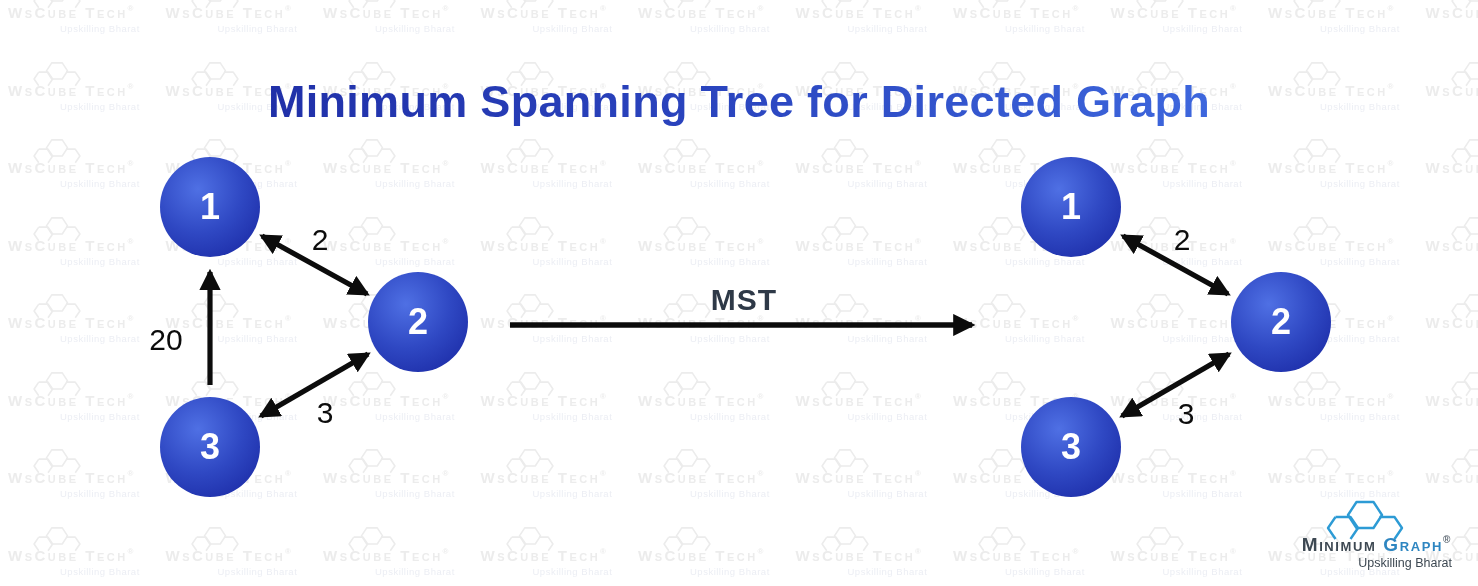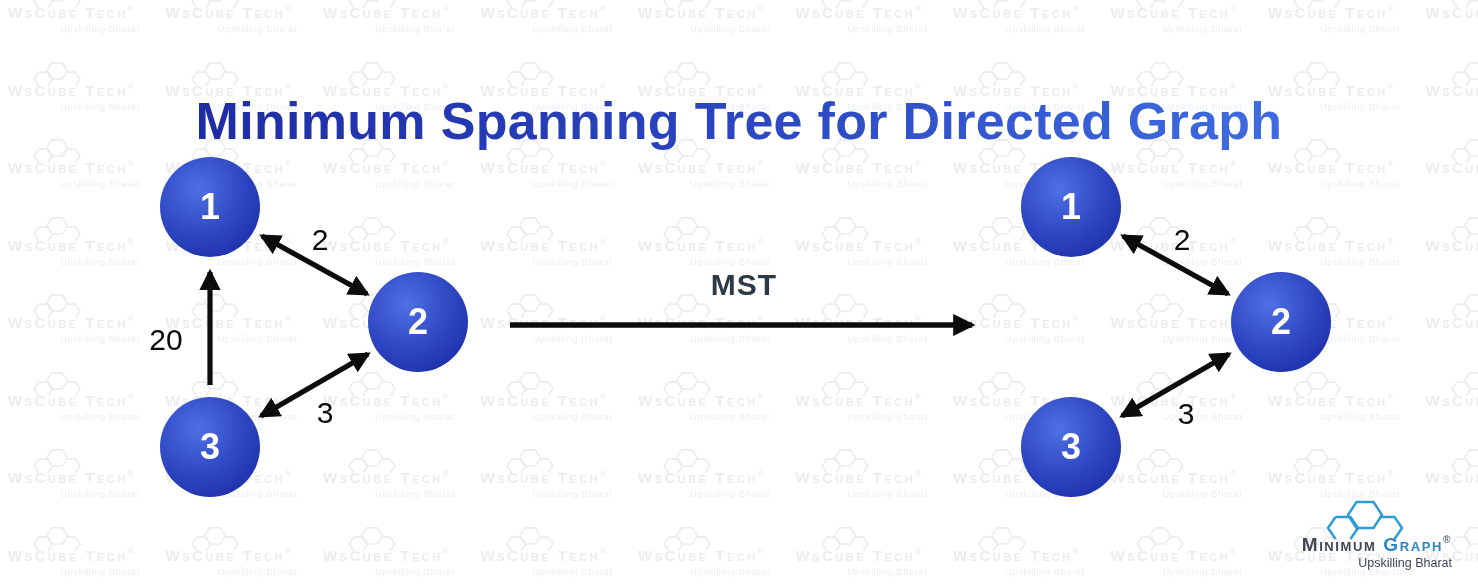--- a/index.html
+++ b/index.html
@@ -16,22 +16,22 @@
   .wm-hex{display:block;margin-left:24px;}
   .wm-text{
     font-size:15px;font-weight:700;letter-spacing:2.5px;
     color:#ececec;white-space:nowrap;font-variant:small-caps;line-height:1;
     margin-top:-4px;
   }
   .wm-reg{font-size:8px;vertical-align:top;letter-spacing:0;}
   .wm-tag{font-size:9.5px;color:#eceef4;letter-spacing:.5px;margin:3px 0 0 52px;white-space:nowrap;}
   
   .title{
-    position:absolute;top:56px;left:0;width:100%;z-index:2;
-    text-align:center;font-size:52px;font-weight:700;letter-spacing:.3px;
+    position:absolute;top:46px;left:0;width:100%;z-index:2;
+    text-align:center;font-size:45px;font-weight:700;letter-spacing:.3px;
     background:linear-gradient(90deg,#1e2ca4 12%,#2b46c0 50%,#3f6ae0 85%);
     -webkit-background-clip:text;background-clip:text;
     -webkit-text-fill-color:transparent;color:#2b46c0;
   }
   
   .node{
     position:absolute;z-index:3;
     width:100px;height:100px;border-radius:50%;
     background:radial-gradient(circle at 38% 32%, #4f70e4 0%, #2f48c3 48%, #16239e 100%);
     display:flex;align-items:center;justify-content:center;
@@ -1067,21 +1067,21 @@
   <div class="node" style="left:1021px;top:397px">
     <span>3</span>
   </div>
 
   <div class="edge-label" style="left:320px;top:240px">2</div>
   <div class="edge-label" style="left:166px;top:340px">20</div>
   <div class="edge-label" style="left:325px;top:413px">3</div>
   <div class="edge-label" style="left:1182px;top:240px">2</div>
   <div class="edge-label" style="left:1186px;top:414px">3</div>
 
-  <div class="mst-label" style="left:744px;top:285px">MST</div>
+  <div class="mst-label" style="left:744px;top:300px">MST</div>
 
   <div class="logo">
     <svg class="logo-hex" width="82" height="42" viewBox="20 0 80 42">
       <g fill="none" stroke="#2d9bd5" stroke-width="2.4" stroke-linejoin="round">
         <path d="M30.5,18 L23,29 L30.5,40"></path>
         <path d="M30.5,18 L45.5,18 L53,29 L45.5,40"></path>
         <path d="M51.5,3 L68.5,3 L77,16 L68.5,29 L51.5,29 L43,16 Z"></path>
         <path d="M74.5,18 L89.5,18 L97,29 L89.5,40"></path>
         <path d="M74.5,40"></path>
       </g>

